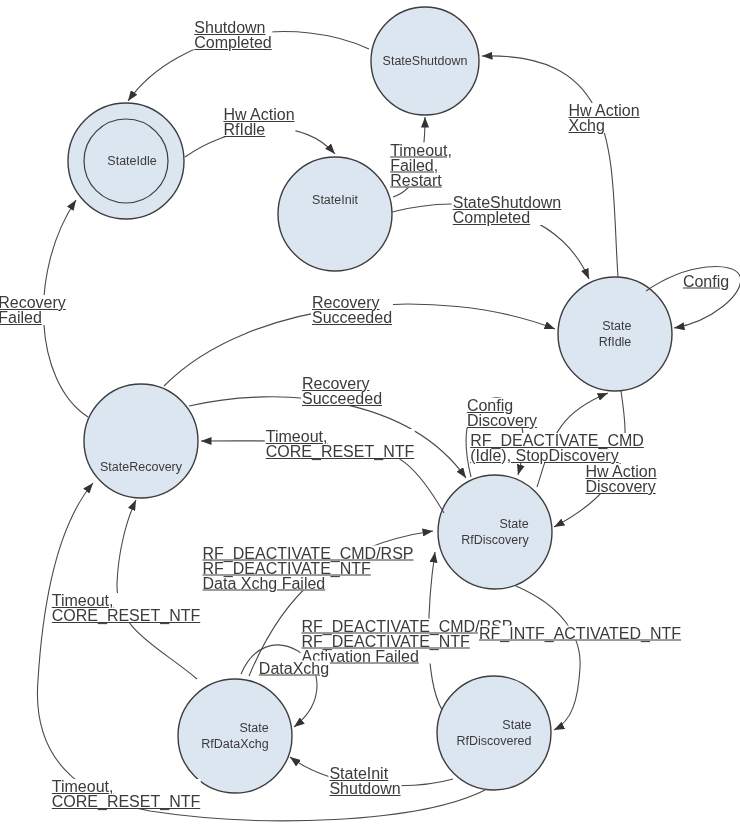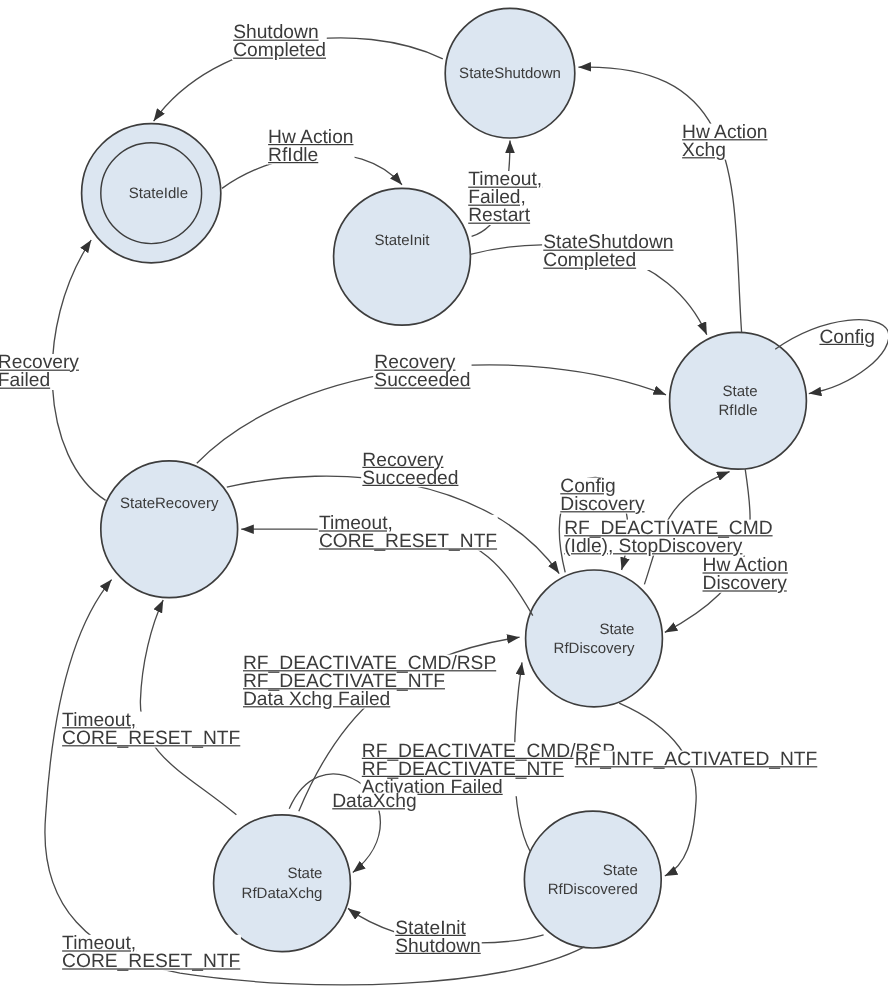--- a/index.html
+++ b/index.html
@@ -74,21 +74,21 @@
   <div class="nlbl" style="left:132px;top:161px">
       <span>StateIdle</span>
     </div>
   <div class="nlbl" style="left:335px;top:200px">
       <span>StateInit</span>
     </div>
   <div class="nlbl" style="left:615px;top:334px">
       <span>State</span>
       <span>RfIdle</span>
     </div>
-  <div class="nlbl" style="left:141px;top:419px">
+  <div class="nlbl" style="left:141px;top:467px">
       <span>StateRecovery</span>
     </div>
   <div class="nlbl" style="left:495px;top:532px">
       <span>State</span>
       <span>RfDiscovery</span>
     </div>
   <div class="nlbl" style="left:235px;top:736px">
       <span>State</span>
       <span>RfDataXchg</span>
     </div>
@@ -155,21 +155,21 @@
       <span>Data Xchg Failed</span>
     </div>
   <div class="elbl" style="left:407px;top:641px">
       <span>RF_DEACTIVATE_CMD/RSP</span>
       <span>RF_DEACTIVATE_NTF</span>
       <span>Activation Failed</span>
     </div>
   <div class="elbl" style="left:580px;top:633px">
       <span>RF_INTF_ACTIVATED_NTF</span>
     </div>
-  <div class="elbl" style="left:312px;top:668px">
+  <div class="elbl" style="left:294px;top:668px">
       <span>DataXchg</span>
     </div>
   <div class="elbl" style="left:365px;top:781px">
       <span>StateInit</span>
       <span>Shutdown</span>
     </div>
   <div class="elbl" style="left:126px;top:608px">
       <span>Timeout,</span>
       <span>CORE_RESET_NTF</span>
     </div>

